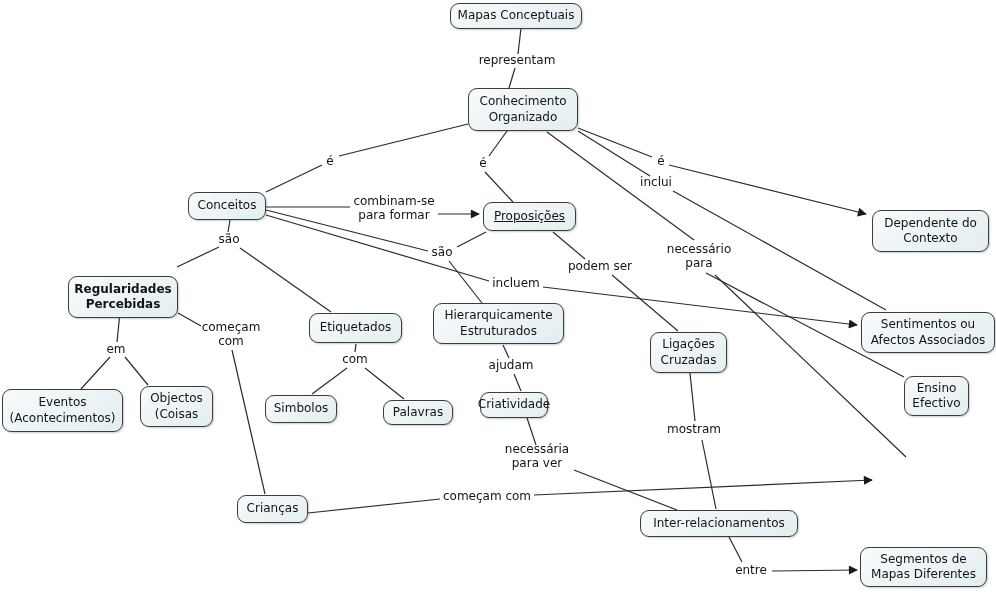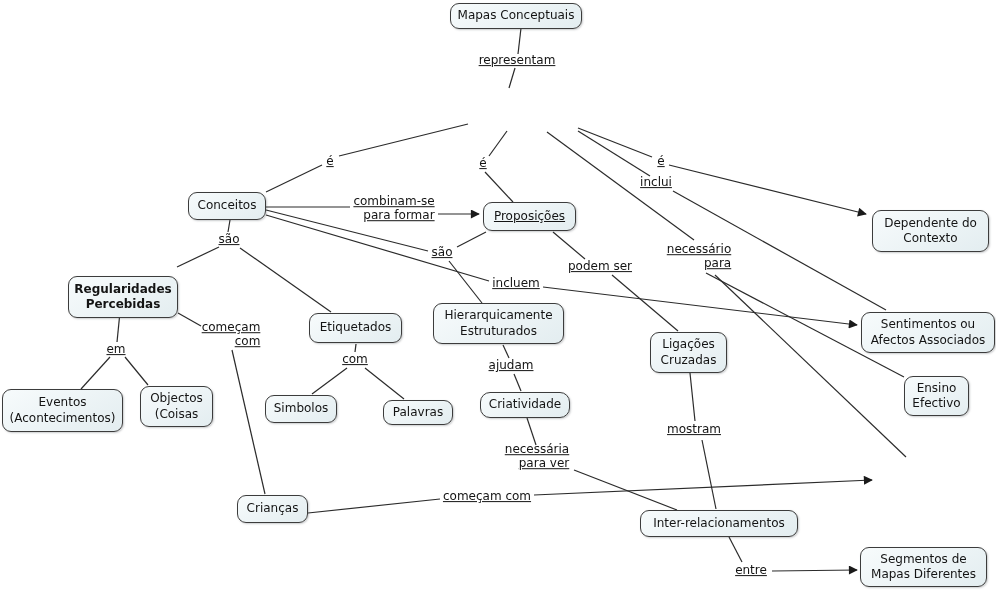--- a/index.html
+++ b/index.html
@@ -22,25 +22,24 @@
     background:linear-gradient(150deg,var(--node-top,#f7fbfc) 0%,var(--node-bottom,#e3edf0) 100%);
     border:1px solid var(--node-border,#3c3c3c);
     border-radius:9px;
     box-shadow:1px 1px 2px rgba(60,70,75,0.28);
     padding:2px 4px;
     cursor:default;
   }
   .elabel{
     position:absolute;
     transform:translate(-50%,-50%);
-    text-align:right;
+    text-align:center;
     white-space:pre-line;
     font-size:12px;line-height:1.15;
     color:var(--text,#141414);
-    text-decoration:underline;
   }
 </style>
 </head>
 <body>
 
 <div id="canvas">
   <svg id="edges" xmlns="http://www.w3.org/2000/svg" viewBox="0 0 996 594">
     <defs>
       <marker id="arrowhead" markerWidth="11" markerHeight="9" viewBox="0 0 10 10" refX="9" refY="5" orient="auto" markerUnits="userSpaceOnUse">
         <path id="arrowpath" d="M0,0 L10,5 L0,10 z" fill="#1a1a1a"></path>
@@ -87,20 +86,22 @@
         <line x1="690" y1="373" x2="695" y2="421" stroke="#2b2b2b" stroke-width="1.2"></line>
         <line x1="702" y1="440" x2="716" y2="509" stroke="#2b2b2b" stroke-width="1.2"></line>
         <line x1="308" y1="513" x2="440" y2="499" stroke="#2b2b2b" stroke-width="1.2"></line>
         <line x1="534" y1="495" x2="872" y2="480" stroke="#2b2b2b" stroke-width="1.2" marker-end="url(#arrowhead)"></line>
         <line x1="729" y1="537" x2="742" y2="562" stroke="#2b2b2b" stroke-width="1.2"></line>
         <line x1="772" y1="571" x2="857" y2="570" stroke="#2b2b2b" stroke-width="1.2" marker-end="url(#arrowhead)"></line>
       </g>
   </svg>
 
 <div class="node" style="left: 450px; top: 3px; width: 132px; height: 26px;">Mapas Conceptuais</div>
+    <div class="node" style="left: 468px; top: 88px; width: 110px; height: 43px;">Conhecimento
+Organizado</div>
     <div class="node" style="left: 188px; top: 192px; width: 78px; height: 28px;">Conceitos</div>
     <div class="node" style="left: 483px; top: 202px; width: 93px; height: 29px; text-decoration: underline;">Proposições</div>
     <div class="node" style="left: 872px; top: 210px; width: 117px; height: 42px;">Dependente do
 Contexto</div>
     <div class="node" style="left: 68px; top: 276px; width: 110px; height: 42px; font-weight: bold;">Regularidades
 Percebidas</div>
     <div class="node" style="left: 309px; top: 313px; width: 93px; height: 30px;">Etiquetados</div>
     <div class="node" style="left: 433px; top: 303px; width: 131px; height: 41px;">Hierarquicamente
 Estruturados</div>
     <div class="node" style="left: 650px; top: 332px; width: 77px; height: 41px;">Ligações
@@ -108,21 +109,21 @@
     <div class="node" style="left: 861px; top: 312px; width: 134px; height: 41px;">Sentimentos ou
 Afectos Associados</div>
     <div class="node" style="left: 904px; top: 376px; width: 65px; height: 40px;">Ensino
 Efectivo</div>
     <div class="node" style="left: 2px; top: 389px; width: 121px; height: 43px;">Eventos
 (Acontecimentos)</div>
     <div class="node" style="left: 140px; top: 386px; width: 73px; height: 41px;">Objectos
 (Coisas</div>
     <div class="node" style="left: 265px; top: 395px; width: 72px; height: 28px;">Simbolos</div>
     <div class="node" style="left: 383px; top: 400px; width: 70px; height: 25px;">Palavras</div>
-    <div class="node" style="left: 480px; top: 392px; width: 90px; height: 26px; border-radius: 10px;">Criatividade</div>
+    <div class="node" style="left: 480px; top: 392px; width: 68px; height: 26px;">Criatividade</div>
     <div class="node" style="left: 237px; top: 495px; width: 71px; height: 28px;">Crianças</div>
     <div class="node" style="left: 640px; top: 510px; width: 158px; height: 27px;">Inter-relacionamentos</div>
     <div class="node" style="left: 860px; top: 547px; width: 127px; height: 40px;">Segmentos de
 Mapas Diferentes</div>
     <div class="elabel" style="left: 517px; top: 61px;">representam</div>
     <div class="elabel" style="left: 330px; top: 162px;">é</div>
     <div class="elabel" style="left: 483px; top: 164px;">é</div>
     <div class="elabel" style="left: 661px; top: 162px;">é</div>
     <div class="elabel" style="left: 656px; top: 183px;">inclui</div>
     <div class="elabel" style="left: 394px; top: 209px;">combinam-se

